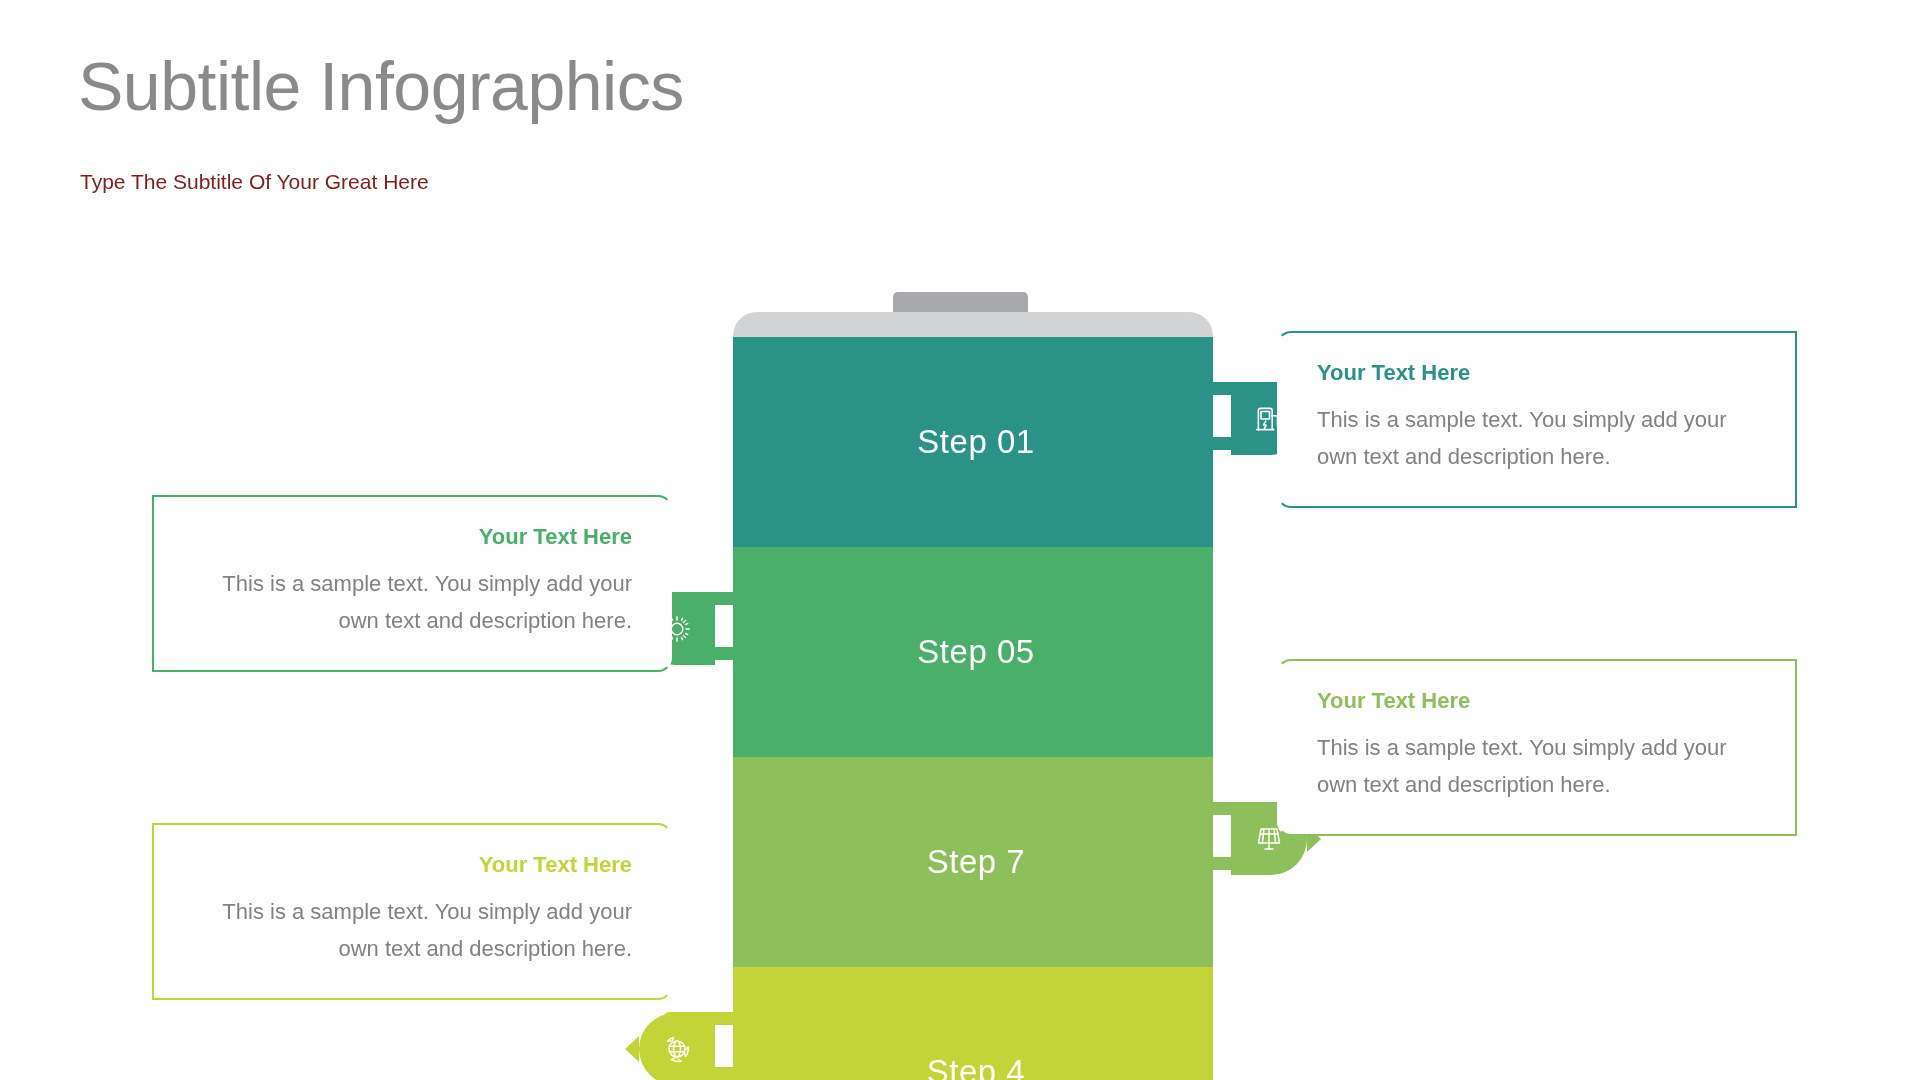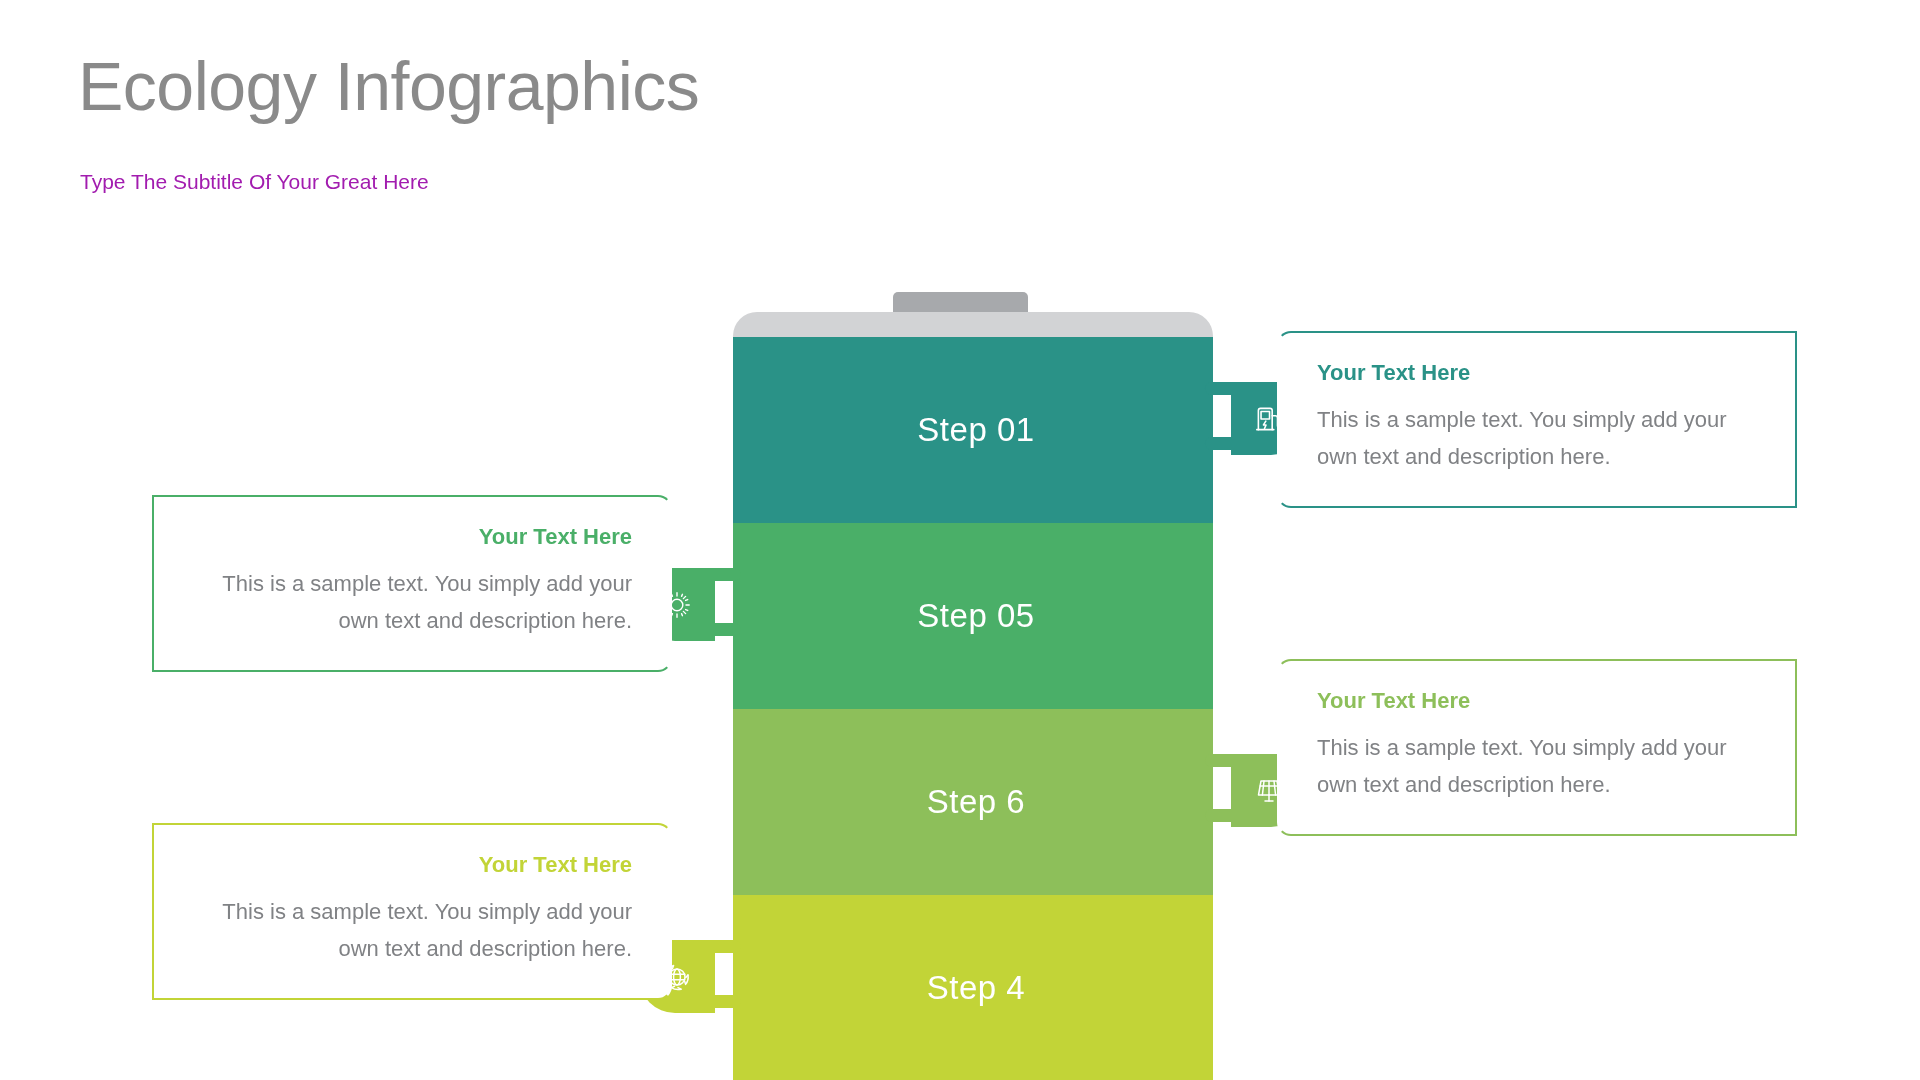--- a/index.html
+++ b/index.html
@@ -77,21 +77,21 @@
   .battery-cells {
     position: absolute;
     left: 0px;
     top: 45px;
     width: 480px;
     height: 650px;
   }
   .cell {
     position: relative;
     width: 100%;
-    height: 186px;
+    height: 210px;
     display: flex;
     align-items: center;
     justify-content: center;
     padding-left: 6px;
   }
   .cell-label {
     font-size: 33px;
     font-weight: 400;
     color: #ffffff;
     letter-spacing: 0.5px;
@@ -181,23 +181,23 @@
     font-size: 22px;
     color: #808285;
     line-height: 1.72;
   }
 </style>
 </head>
 <body>
 
 <div class="slide">
 
-  <h1 class="page-title" style="color: rgb(138, 138, 138);">Ecology Infographics</h1>
-
-  <div class="page-subtitle" style="color: #a21caf;">Type The Subtitle Of Your Great Here</div>
+  <h1 class="page-title" style="color: rgb(138, 138, 138);">Subtitle Infographics</h1>
+
+  <div class="page-subtitle" style="color: #7f1d1d;">Type The Subtitle Of Your Great Here</div>
 
   <div class="battery">
 
     <div class="battery-terminal" style="background: rgb(167, 169, 172);"></div>
     <div class="battery-shell-top" style="background: rgb(210, 211, 213);"></div>
     <div class="battery-shell-bottom" style="background: rgb(210, 211, 213);"></div>
 
     <div class="battery-cells">
 
       <div class="cell" id="cell-0" style="background: rgb(42, 146, 135);">
@@ -227,21 +227,21 @@
             <svg width="30" height="30" viewBox="0 0 32 32" fill="none" stroke="#ffffff" stroke-width="1.5" stroke-linecap="round">
               <circle cx="16" cy="16" r="6.2"></circle>
               <path d="M16 3v3.4M16 25.6V29M3 16h3.4M25.6 16H29M6.8 6.8l2.4 2.4M22.8 22.8l2.4 2.4M25.2 6.8l-2.4 2.4M9.2 22.8l-2.4 2.4"></path>
               <path d="M10.2 4.6l.9 2.2M21.8 4.6l-.9 2.2M10.2 27.4l.9-2.2M21.8 27.4l-.9-2.2M4.6 10.2l2.2.9M4.6 21.8l2.2-.9M27.4 10.2l-2.2.9M27.4 21.8l-2.2-.9"></path>
             </svg>
           </span>
         </div>
       </div>
 
       <div class="cell" id="cell-2" style="background: rgb(141, 191, 90);">
-        <span class="cell-label">Step 6</span>
+        <span class="cell-label">Step 7</span>
         <div class="stub right upper" id="stub-2a" style="background: rgb(141, 191, 90);"></div>
         <div class="stub right lower" id="stub-2b" style="background: rgb(141, 191, 90);"></div>
         <div class="bubble right" id="bubble-2" style="background: rgb(141, 191, 90); color: rgb(141, 191, 90);">
           <span>
             <svg width="32" height="32" viewBox="0 0 32 32" fill="none" stroke="#ffffff" stroke-width="1.5" stroke-linecap="round" stroke-linejoin="round">
               <path d="M8 6h16l2.5 14h-21L8 6z"></path>
               <path d="M16 6v14"></path>
               <path d="M7.2 11h17.6"></path>
               <path d="M11 6l-1.6 14M21 6l1.6 14"></path>
               <path d="M16 20v6"></path>

